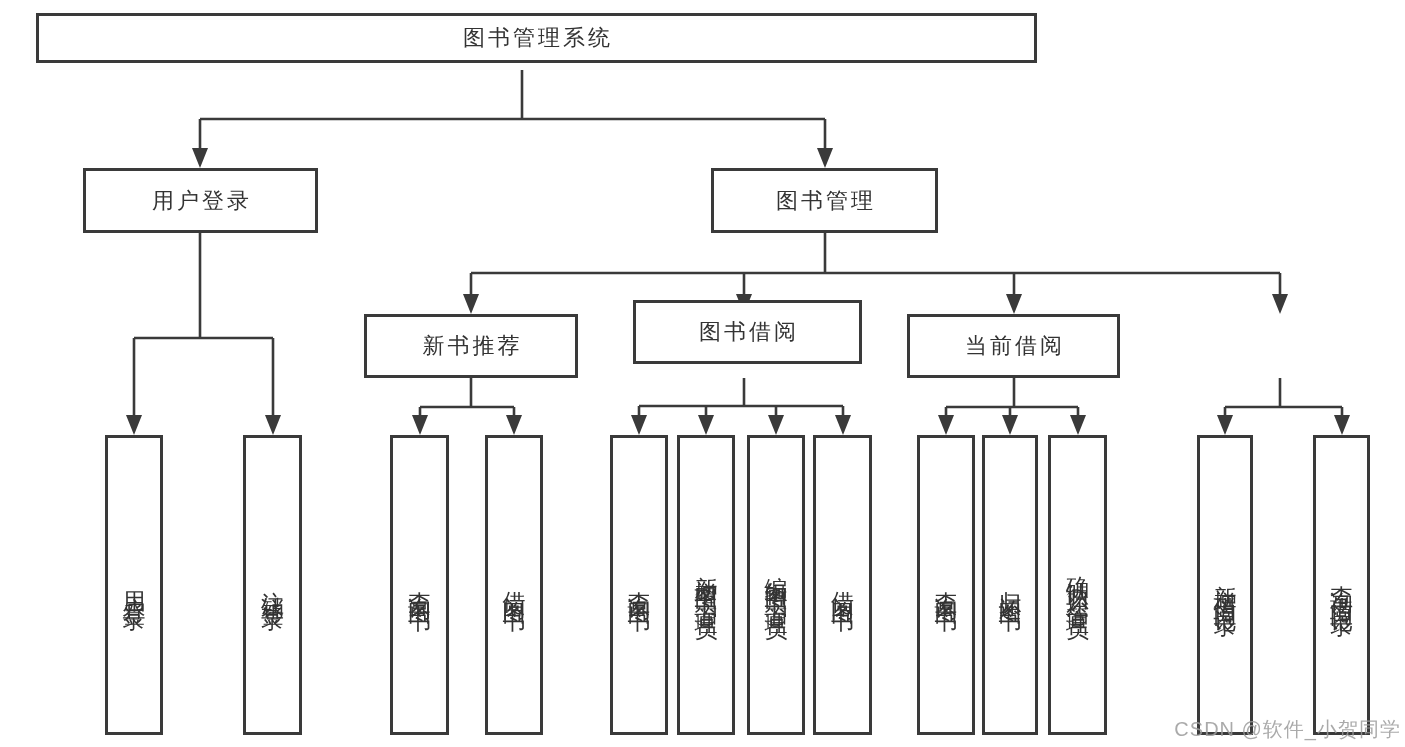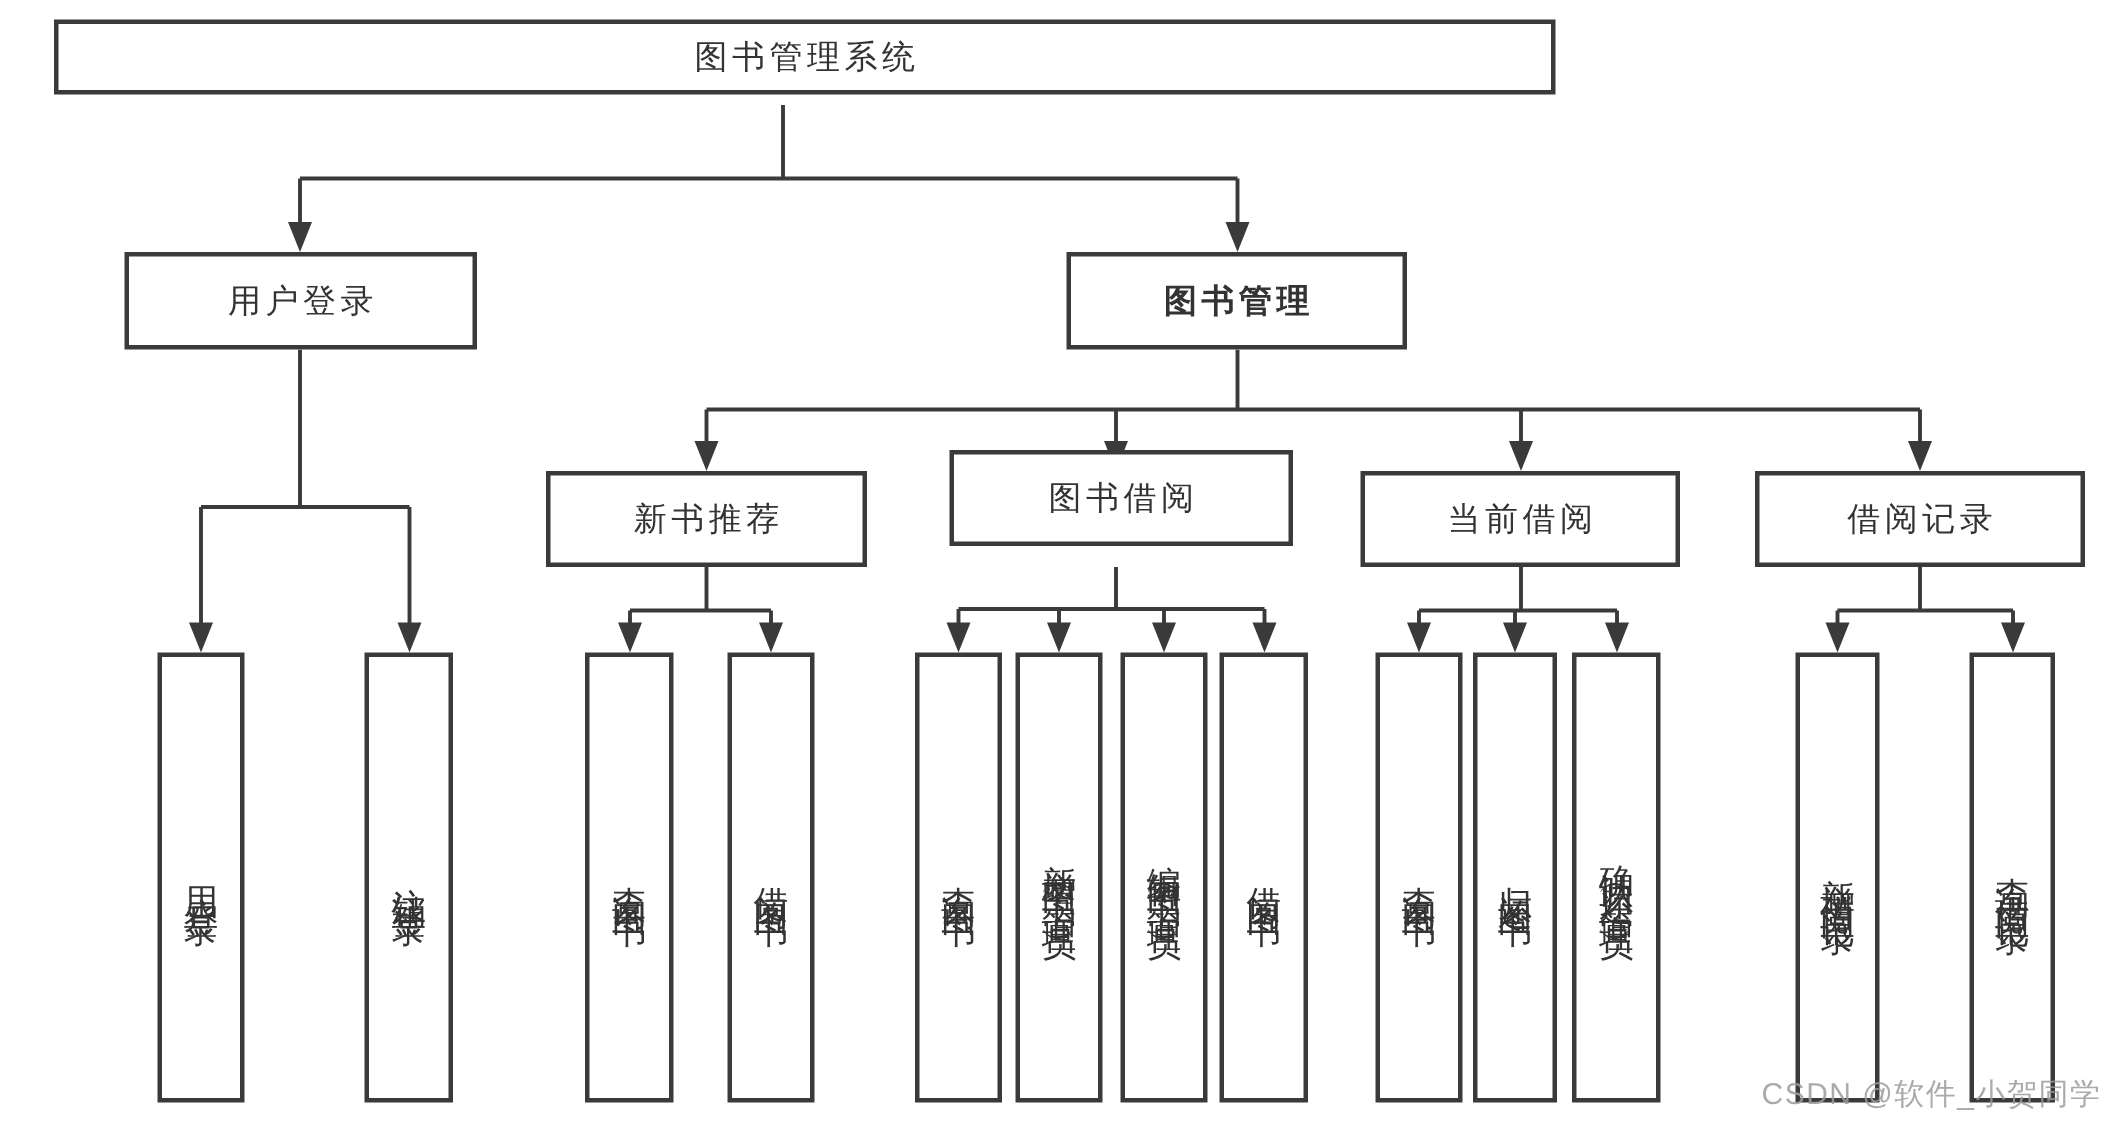--- a/index.html
+++ b/index.html
@@ -129,25 +129,24 @@
         <line x1="1225" y1="407" x2="1342" y2="407" stroke="#3a3a3a" stroke-width="2.6"></line>
         <line x1="1225" y1="407" x2="1225" y2="421" stroke="#3a3a3a" stroke-width="2.6"></line>
         <polygon points="1217,415 1233,415 1225,435" fill="#3a3a3a"></polygon>
         <line x1="1342" y1="407" x2="1342" y2="421" stroke="#3a3a3a" stroke-width="2.6"></line>
         <polygon points="1334,415 1350,415 1342,435" fill="#3a3a3a"></polygon>
       </g>
     </svg>
   <div id="watermark">CSDN @软件_小贺同学</div>
 <div class="node hbox" style="left: 36px; top: 13px; width: 1001px; height: 50px;">图书管理系统</div>
     <div class="node hbox" style="left: 83px; top: 168px; width: 235px; height: 65px;">用户登录</div>
-    <div class="node hbox" style="left: 711px; top: 168px; width: 227px; height: 65px; font-weight: bold;">图书管理</div>
+    <div class="node hbox" style="left: 711px; top: 168px; width: 227px; height: 65px;">图书管理</div>
     <div class="node hbox" style="left: 364px; top: 314px; width: 214px; height: 64px;">新书推荐</div>
     <div class="node hbox" style="left: 633px; top: 300px; width: 229px; height: 64px;">图书借阅</div>
     <div class="node hbox" style="left: 907px; top: 314px; width: 213px; height: 64px; font-family: Liberation Mono, monospace;">当前借阅</div>
-    <div class="node hbox" style="left: 1170px; top: 314px; width: 220px; height: 64px;">借阅记录</div>
     <div class="node vbox" style="left: 105px; top: 435px; width: 58px; height: 300px;">用户登录</div>
     <div class="node vbox" style="left: 243px; top: 435px; width: 59px; height: 300px;">注销登录</div>
     <div class="node vbox" style="left: 390px; top: 435px; width: 59px; height: 300px;">查询图书</div>
     <div class="node vbox" style="left: 485px; top: 435px; width: 58px; height: 300px;">借阅图书</div>
     <div class="node vbox" style="left: 610px; top: 435px; width: 58px; height: 300px;">查询图书</div>
     <div class="node vbox" style="left: 677px; top: 435px; width: 58px; height: 300px;">新增图书（管理员）</div>
     <div class="node vbox" style="left: 747px; top: 435px; width: 58px; height: 300px;">编辑图书（管理员）</div>
     <div class="node vbox" style="left: 813px; top: 435px; width: 59px; height: 300px;">借阅图书</div>
     <div class="node vbox" style="left: 917px; top: 435px; width: 58px; height: 300px;">查询图书</div>
     <div class="node vbox" style="left: 982px; top: 435px; width: 56px; height: 300px;">归还图书</div>

